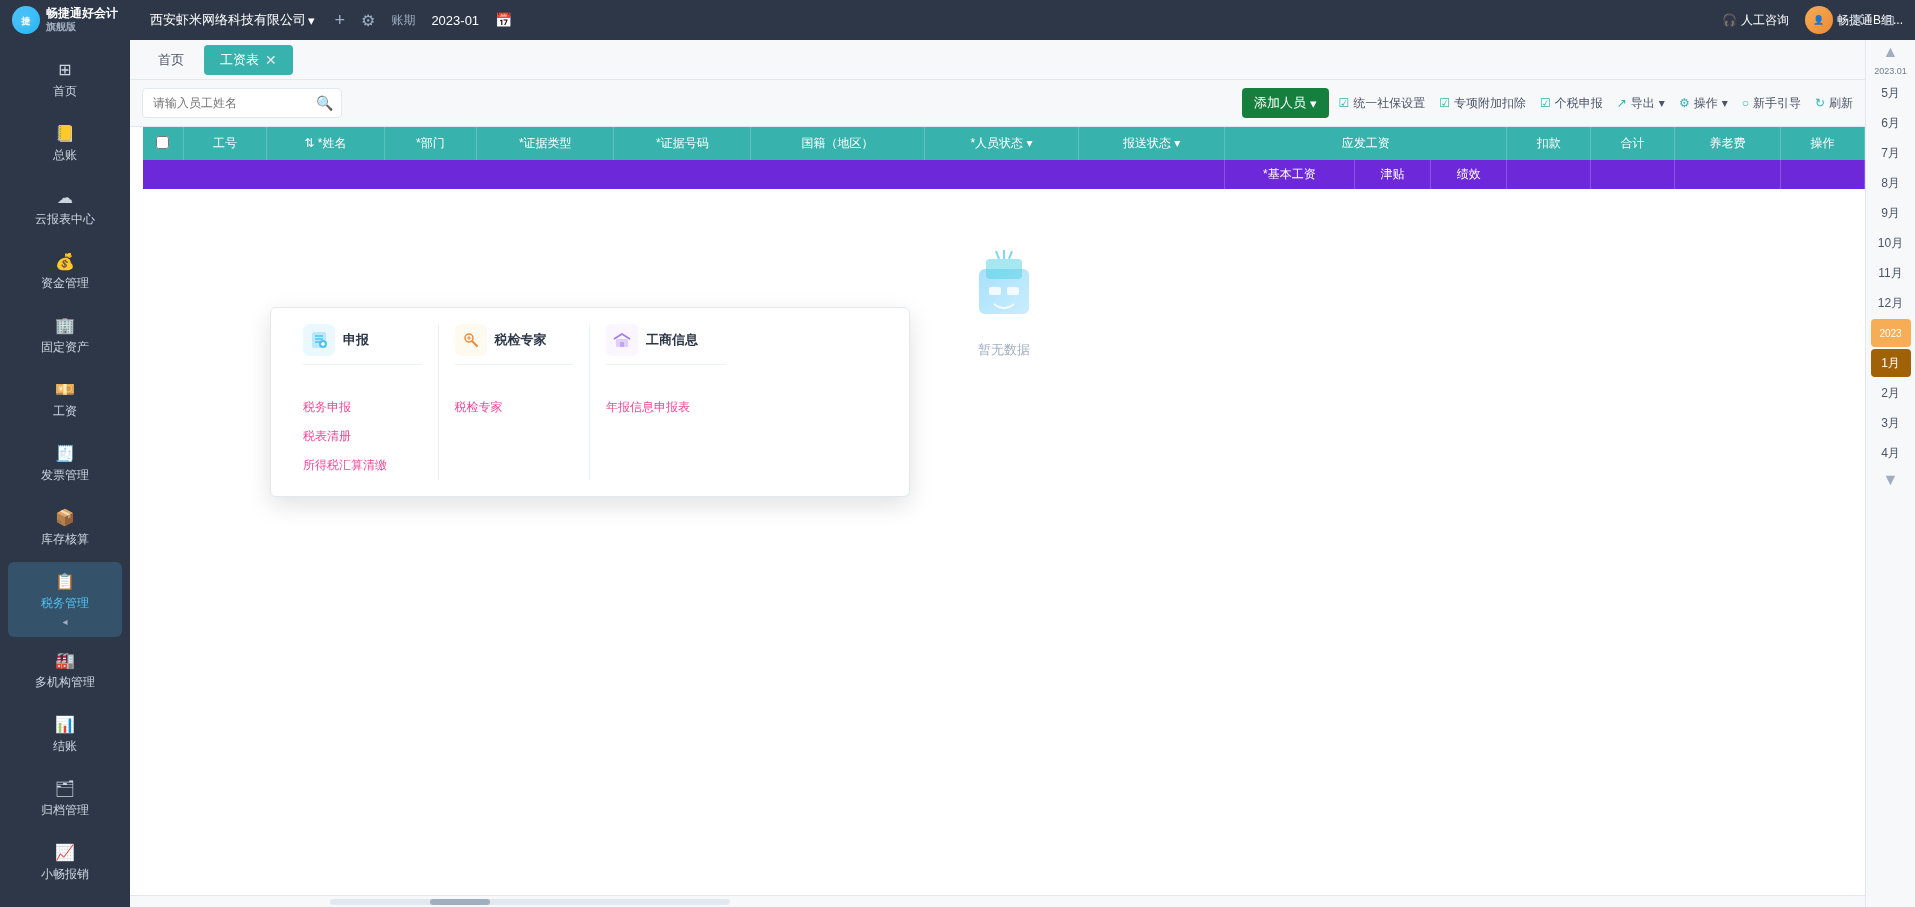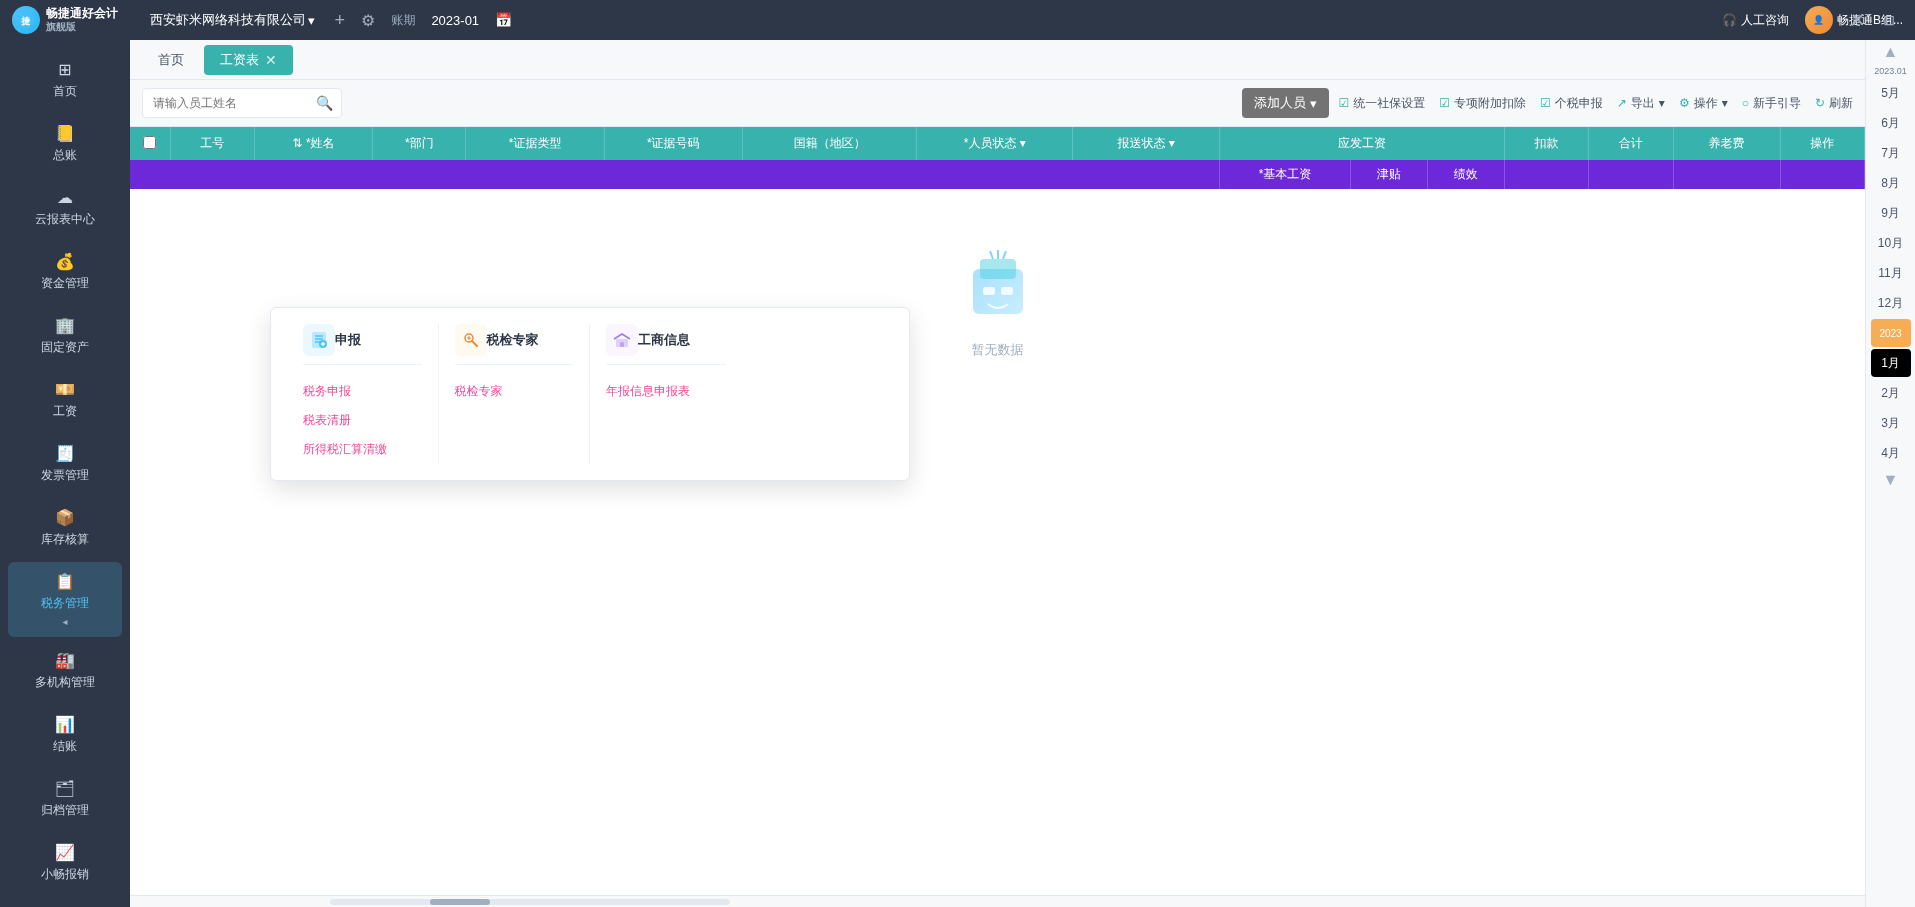--- a/index.html
+++ b/index.html
@@ -172,21 +172,21 @@
     }
     .search-icon-inner {
       position: absolute;
       right: 8px;
       top: 50%;
       transform: translateY(-50%);
       color: #a0aec0;
       font-size: 14px;
     }
     .btn-add-person {
-      background: #737373;
+      background: #15803d;
       color: #fff;
       border: none;
       border-radius: 4px;
       height: 30px;
       padding: 0 12px;
       font-size: 13px;
       cursor: pointer;
       display: flex;
       align-items: center;
       gap: 4px;
@@ -206,20 +206,21 @@
       cursor: pointer;
       white-space: nowrap;
     }
     .toolbar-btn-icon { color: #38b2ac; }
 
     
     .table-wrapper {
       flex: 1;
       overflow: auto;
       position: relative;
+      padding-left: 13px;
     }
     .data-table {
       width: 100%;
       border-collapse: collapse;
       font-size: 12px;
     }
     .data-table thead tr th {
       background: #38b2ac;
       color: #fff;
       padding: 8px 10px;
@@ -272,21 +273,21 @@
       display: flex;
       align-items: center;
       justify-content: center;
       font-size: 12px;
       color: #4a5568;
       cursor: pointer;
       border-radius: 4px;
       margin: 1px 0;
     }
     .calendar-month.current {
-      background: #000000;
+      background: #a16207;
       color: #fff;
     }
     .calendar-month.year-marker {
       background: #f6ad55;
       color: #fff;
       font-size: 10px;
     }
     .cal-nav {
       width: 40px;
       height: 24px;
@@ -317,21 +318,22 @@
       gap: 0;
     }
     .dropdown-section {
       padding: 0 16px;
       border-right: 1px solid #e8f4f8;
     }
     .dropdown-section:last-child { border-right: none; }
     .section-header {
       display: flex;
       align-items: center;
-      margin-bottom: 12px;
+      gap: 8px;
+      margin-bottom: 28px;
       padding-bottom: 8px;
       border-bottom: 1px solid #e8f4f8;
       text-align: center;
     }
     .section-icon {
       width: 32px;
       height: 32px;
       border-radius: 6px;
       display: flex;
       align-items: center;

